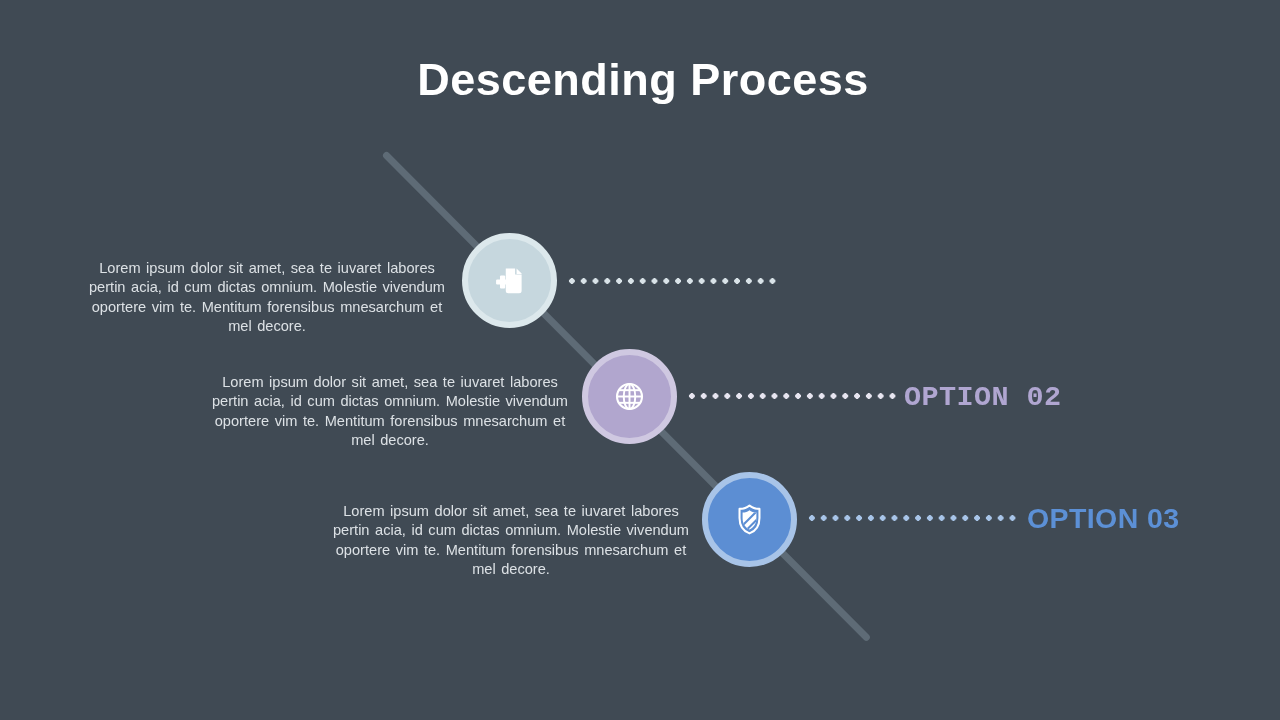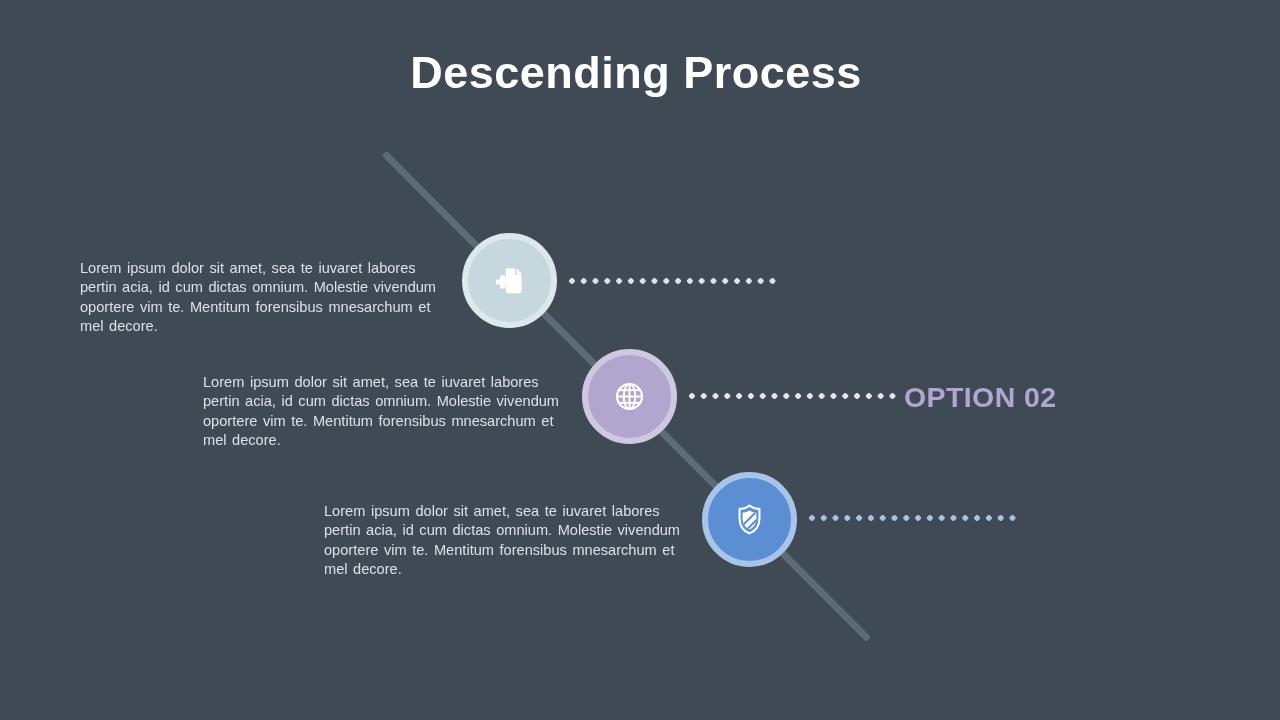--- a/index.html
+++ b/index.html
@@ -8,21 +8,21 @@
     position: relative;
     width: 1280px;
     height: 720px;
     overflow: hidden;
   }
   .slide-title {
     position: absolute;
     top: 46px;
     left: 0;
     width: 1270px;
-    margin: 1px;
+    margin: 8px;
     text-align: center;
     font-size: 45px;
     font-weight: 700;
     letter-spacing: 0.5px;
   }
   .diag-line {
     position: absolute;
     left: 383px;
     top: 151.5px;
     width: 687px;
@@ -30,20 +30,21 @@
     border-radius: 4px;
     transform-origin: 3.5px 3.5px;
     transform: rotate(45.12deg);
   }
   .desc {
     position: absolute;
     width: 374px;
     margin: 0;
     font-size: 14.6px;
     line-height: 19.4px;
+    text-align: center;
     word-spacing: 1.5px;
   }
   .desc-1 { left: 80px;  top: 259px; }
   .desc-2 { left: 203px; top: 373px; }
   .desc-3 { left: 324px; top: 502px; }
   .circle {
     position: absolute;
     width: 83px;
     height: 83px;
     border-radius: 50%;
@@ -110,35 +111,36 @@
         <circle cx="22" cy="22" r="13.4" stroke-width="2.3"></circle>
         <ellipse cx="22" cy="22" rx="6.2" ry="13.4" stroke-width="2.1"></ellipse>
         <line x1="22" y1="8.6" x2="22" y2="35.4" stroke-width="2.1"></line>
         <line x1="8.6" y1="22" x2="35.4" y2="22" stroke-width="2.1"></line>
         <line x1="10.6" y1="15.2" x2="33.4" y2="15.2" stroke-width="2.1"></line>
         <line x1="10.6" y1="28.8" x2="33.4" y2="28.8" stroke-width="2.1"></line>
       </svg>
     </span>
   </div>
   <div class="dots dots-2" style="--dot: #e8e6f1;"></div>
-  <p class="opt-label label-2" style="color: rgb(176, 166, 209);">OPTION 02</p>
+  <p class="opt-label label-2" style="color: rgb(176, 166, 209); font-family: Liberation Mono, monospace;">OPTION 02</p>
 
   <p class="desc desc-3" style="color: rgb(220, 225, 229);">Lorem ipsum dolor sit amet, sea te iuvaret labores pertin acia, id cum dictas omnium.  Molestie vivendum oportere vim te. Mentitum forensibus mnesarchum et mel decore.</p>
   <div class="circle circle-3" style="--fill: #5c8ed3; --ring: #a8c4e8;">
     <span>
       <svg width="41" height="41" viewBox="0 0 44 44">
         <defs>
           <clipPath id="shield-inner-clip">
             <path d="M22 12 C23.8 13.7 26.6 14.6 29.4 14.6 V20.7 C29.4 26.6 26.4 30.9 22 32.6 C17.6 30.9 14.6 26.6 14.6 20.7 V14.6 C17.4 14.6 20.2 13.7 22 12 Z"></path>
           </clipPath>
         </defs>
         <path d="M22 7 C24.5 9.3 28.5 10.6 32.7 10.6 V20.5 C32.7 28.7 28.4 34.7 22 36.9 C15.6 34.7 11.3 28.7 11.3 20.5 V10.6 C15.5 10.6 19.5 9.3 22 7 Z" fill="none" stroke="#ffffff" stroke-width="2.2" stroke-linejoin="round"></path>
         <path d="M22 12 C23.8 13.7 26.6 14.6 29.4 14.6 V20.7 C29.4 26.6 26.4 30.9 22 32.6 C17.6 30.9 14.6 26.6 14.6 20.7 V14.6 C17.4 14.6 20.2 13.7 22 12 Z" fill="#ffffff"></path>
         <g clip-path="url(#shield-inner-clip)" stroke="var(--fill)" stroke-width="2.2">
           <line x1="13" y1="30" x2="31" y2="12"></line>
           <line x1="17" y1="35" x2="35" y2="17"></line>
         </g>
       </svg>
     </span>
   </div>
   <div class="dots dots-3" style="--dot: #a8c5e9;"></div>
+  <p class="opt-label label-3" style="color: rgb(92, 144, 214);">OPTION 03</p>
 
 </div>
 
 </body></html>

